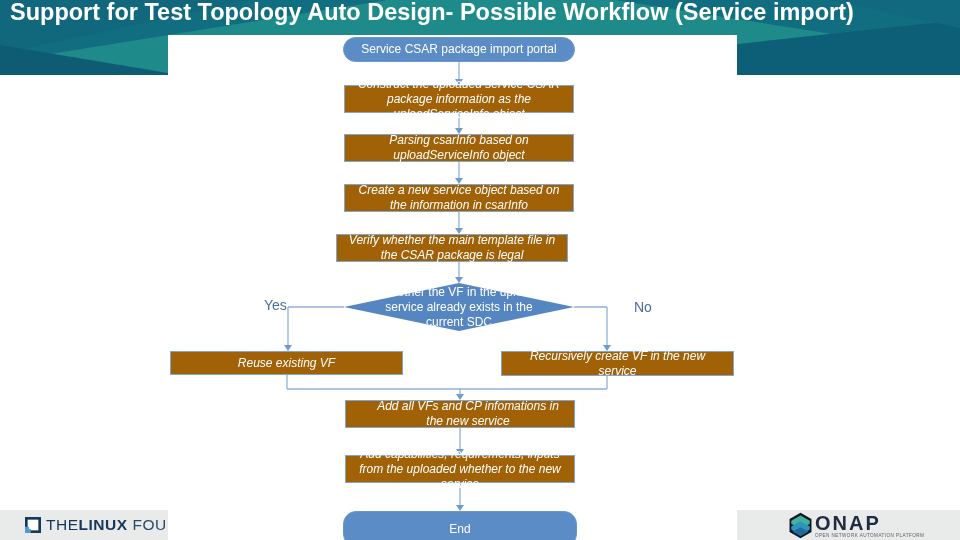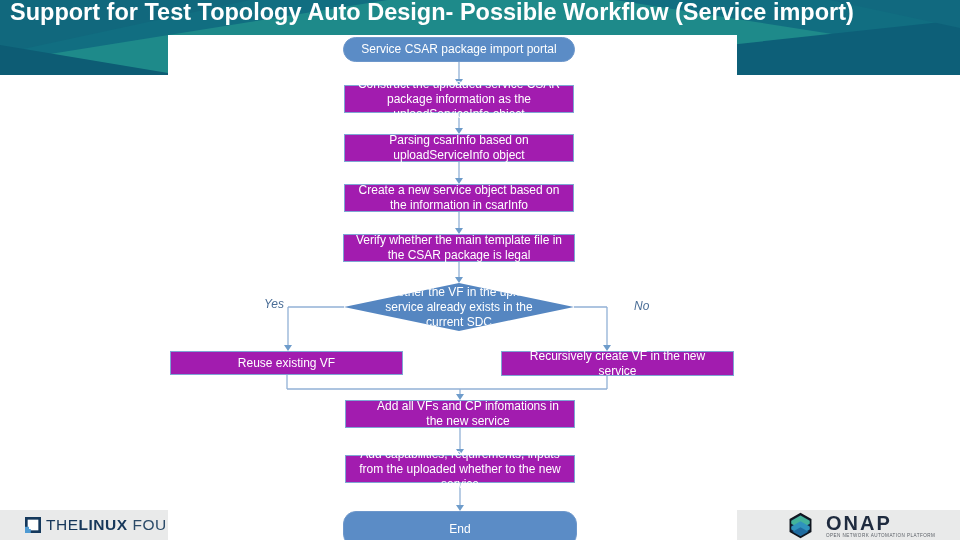--- a/index.html
+++ b/index.html
@@ -11,34 +11,34 @@
     font-size:23.5px;font-weight:bold;line-height:1.22;z-index:2;letter-spacing:0;}
 
   .footer{position:absolute;left:0;bottom:0;width:960px;height:30px;background:#e9eaea;z-index:1;}
   .lf-logo{position:absolute;left:25px;top:6px;display:flex;align-items:center;color:#16375a;font-size:15.5px;white-space:nowrap;}
   .lf-logo .mark{margin-right:5px;display:inline-flex;}
   .lf-the{font-weight:400;letter-spacing:.5px;}
   .lf-linux{font-weight:700;letter-spacing:.5px;}
   .lf-rest{font-weight:400;margin-left:5px;letter-spacing:.5px;color:#2a4a68;}
 
   .onap-logo{position:absolute;left:787px;top:2px;display:flex;align-items:center;}
-  .onap-text{margin-left:12px;display:flex;flex-direction:column;line-height:1;}
+  .onap-text{margin-left:1px;display:flex;flex-direction:column;line-height:1;}
   .onap-word{font-size:20px;font-weight:bold;color:#1f2b3f;letter-spacing:2px;}
   .onap-tag{font-size:4.6px;color:#5a5f66;letter-spacing:.45px;margin-top:1px;}
 
   .canvas{position:absolute;left:168px;top:35px;width:569px;height:505px;background:#ffffff;z-index:3;}
   .canvas svg.connectors{position:absolute;top:0;left:0;}
 
   .node{position:absolute;display:flex;align-items:center;justify-content:center;
     text-align:center;color:#fff;font-size:12px;line-height:1.25;box-sizing:border-box;padding:1px 8px;}
-  .process{background:#a21caf;border:1px solid #7ea6d4;}
+  .process{background:#a16207;border:1px solid #7ea6d4;font-style:italic;}
   .terminator{background:#5b8cc6;border-radius:13px;border:1px solid #6d97cb;}
   .decision{background:#5586c1;clip-path:polygon(0 50%,50% 0,100% 50%,50% 100%);padding:4px 26px;border:none;}
 
-  .branch-label{position:absolute;font-size:12px;color:#4a6d96;z-index:4;font-style:italic;}
+  .branch-label{position:absolute;font-size:14px;color:#4a6d96;z-index:4;}
 </style>
 </head>
 <body>
 
 <div>
 
   <div class="header">
     <svg width="960" height="75" aria-hidden="true">
       <rect width="960" height="75" fill="#116e81"></rect>
       <polygon points="0,0 250,0 0,54" fill="#11687d"></polygon>
@@ -102,21 +102,21 @@
     </svg>
 
     <div class="node terminator" style="left:175px;top:2px;width:232px;height:25px;">Service CSAR package import portal</div>
 
     <div class="node process" style="left:176px;top:50px;width:230px;height:28px;">Construct the uploaded service CSAR package information as the uploadServiceInfo object</div>
 
     <div class="node process" style="left:176px;top:99px;width:230px;height:28px;">Parsing csarInfo based on uploadServiceInfo object</div>
 
     <div class="node process" style="left:176px;top:149px;width:230px;height:28px;">Create a new service object based on the information in csarInfo</div>
 
-    <div class="node process" style="left:175px;top:199px;width:232px;height:28px;">Verify whether the main template file in the CSAR package is legal</div>
+    <div class="node process" style="left:168px;top:199px;width:232px;height:28px;">Verify whether the main template file in the CSAR package is legal</div>
 
     <div class="node decision" style="left:176px;top:248px;width:230px;height:48px;">whether the VF in the upload service already exists in the current SDC</div>
 
     <div class="branch-label" style="left:96px;top:262px;">Yes</div>
     <div class="branch-label" style="left:466px;top:264px;">No</div>
 
     <div class="node process" style="left:2px;top:316px;width:233px;height:24px;">Reuse existing VF</div>
 
     <div class="node process" style="left:333px;top:316px;width:233px;height:25px;">Recursively create VF in the new service</div>
 

